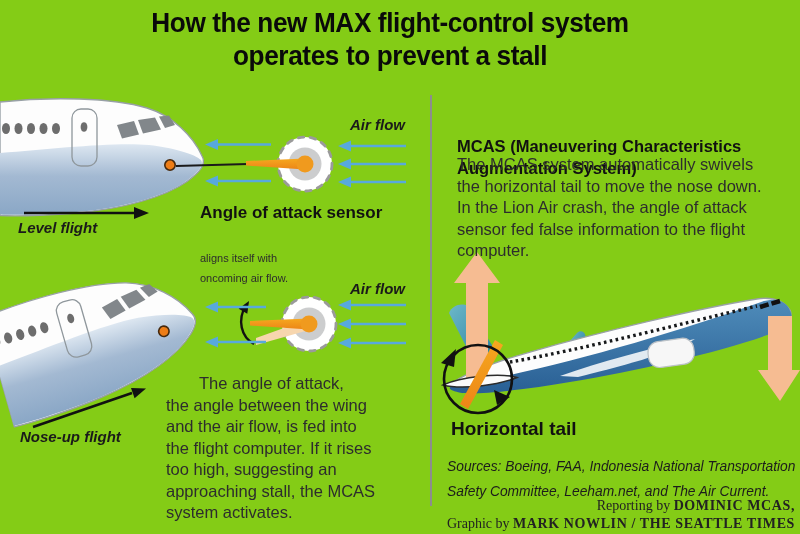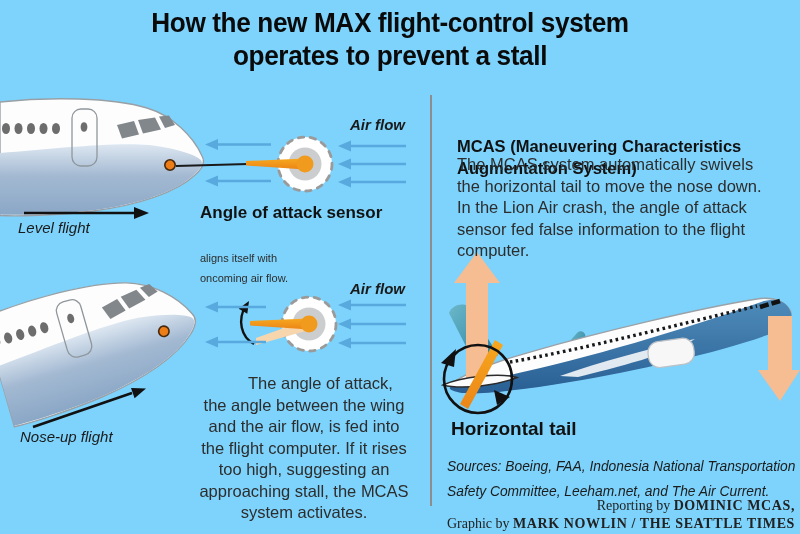--- a/index.html
+++ b/index.html
@@ -1,23 +1,23 @@
 <!DOCTYPE html>
 <html><head>
 <meta charset="utf-8">
 <style>
   html,body{margin:0;padding:0;background:#fff;}
-  #canvas{position:relative;width:800px;height:534px;background:#7dd3fc;overflow:hidden;
+  #canvas{position:relative;width:800px;height:534px;background:#84cc16;overflow:hidden;
           font-family:"Liberation Sans","DejaVu Sans",sans-serif;color:#1f1f1f;}
   #art{position:absolute;left:0;top:0;width:800px;height:534px;}
   .txt{position:absolute;white-space:pre-line;}
   .title{left:0;top:7px;width:780px;text-align:center;font-size:27px;line-height:33px;
          font-weight:bold;letter-spacing:-0.4px;color:#0a0a0a;transform:scaleX(.97);}
   .airflow{font-size:15px;font-weight:bold;font-style:italic;color:#1a1a1a;width:86px;text-align:right;}
-  .flightlbl{font-size:15px;font-weight:normal;font-style:italic;color:#1a1a1a;}
+  .flightlbl{font-size:15px;font-weight:bold;font-style:italic;color:#1a1a1a;}
   .h-bold{font-size:17px;font-weight:bold;color:#111;}
   .body{font-size:16.5px;line-height:21.5px;color:#2d2d2d;}
   .cap19{font-size:11px;line-height:19.5px;color:#2d2d2d;margin-top:27px;}
   .indent{text-indent:33px;}
   .divider{position:absolute;left:430px;top:95px;width:1.5px;height:411px;background:#8d8d8d;}
   .sources{font-size:13.8px;line-height:25px;font-style:italic;color:#1c1c1c;}
   .credits{position:absolute;right:5px;top:497px;text-align:right;
            font-family:"Liberation Serif","DejaVu Serif",serif;font-size:14px;line-height:18px;color:#222;}
   .credits .name{font-weight:bold;letter-spacing:.6px;}
 </style>
@@ -174,21 +174,21 @@
 
   <div class="divider"></div>
 
   <div class="txt airflow" style="left:319px;top:116px;">Air flow</div>
   <div class="txt h-bold" style="left:200px;top:203px;">Angle of attack sensor</div>
   <div class="txt cap19" style="left:200px;top:222px;">aligns itself with
 oncoming air flow.</div>
   <div class="txt flightlbl" style="left:18px;top:219px;">Level flight</div>
 
   <div class="txt airflow" style="left:319px;top:280px;">Air flow</div>
-  <div class="txt body indent" style="left:166px;top:373px;width:276px;text-align:center;">The angle of attack,
+  <div class="txt body indent" style="left:166px;top:373px;width:276px;">The angle of attack,
 the angle between the wing
 and the air flow, is fed into
 the flight computer. If it rises
 too high, suggesting an
 approaching stall, the MCAS
 system activates.</div>
   <div class="txt flightlbl" style="left:20px;top:428px;">Nose-up flight</div>
 
   <div class="txt body" style="left:457px;top:100px;font-weight:bold;color:#111;margin-top:36px;">MCAS (Maneuvering Characteristics
 Augmentation System)</div>

